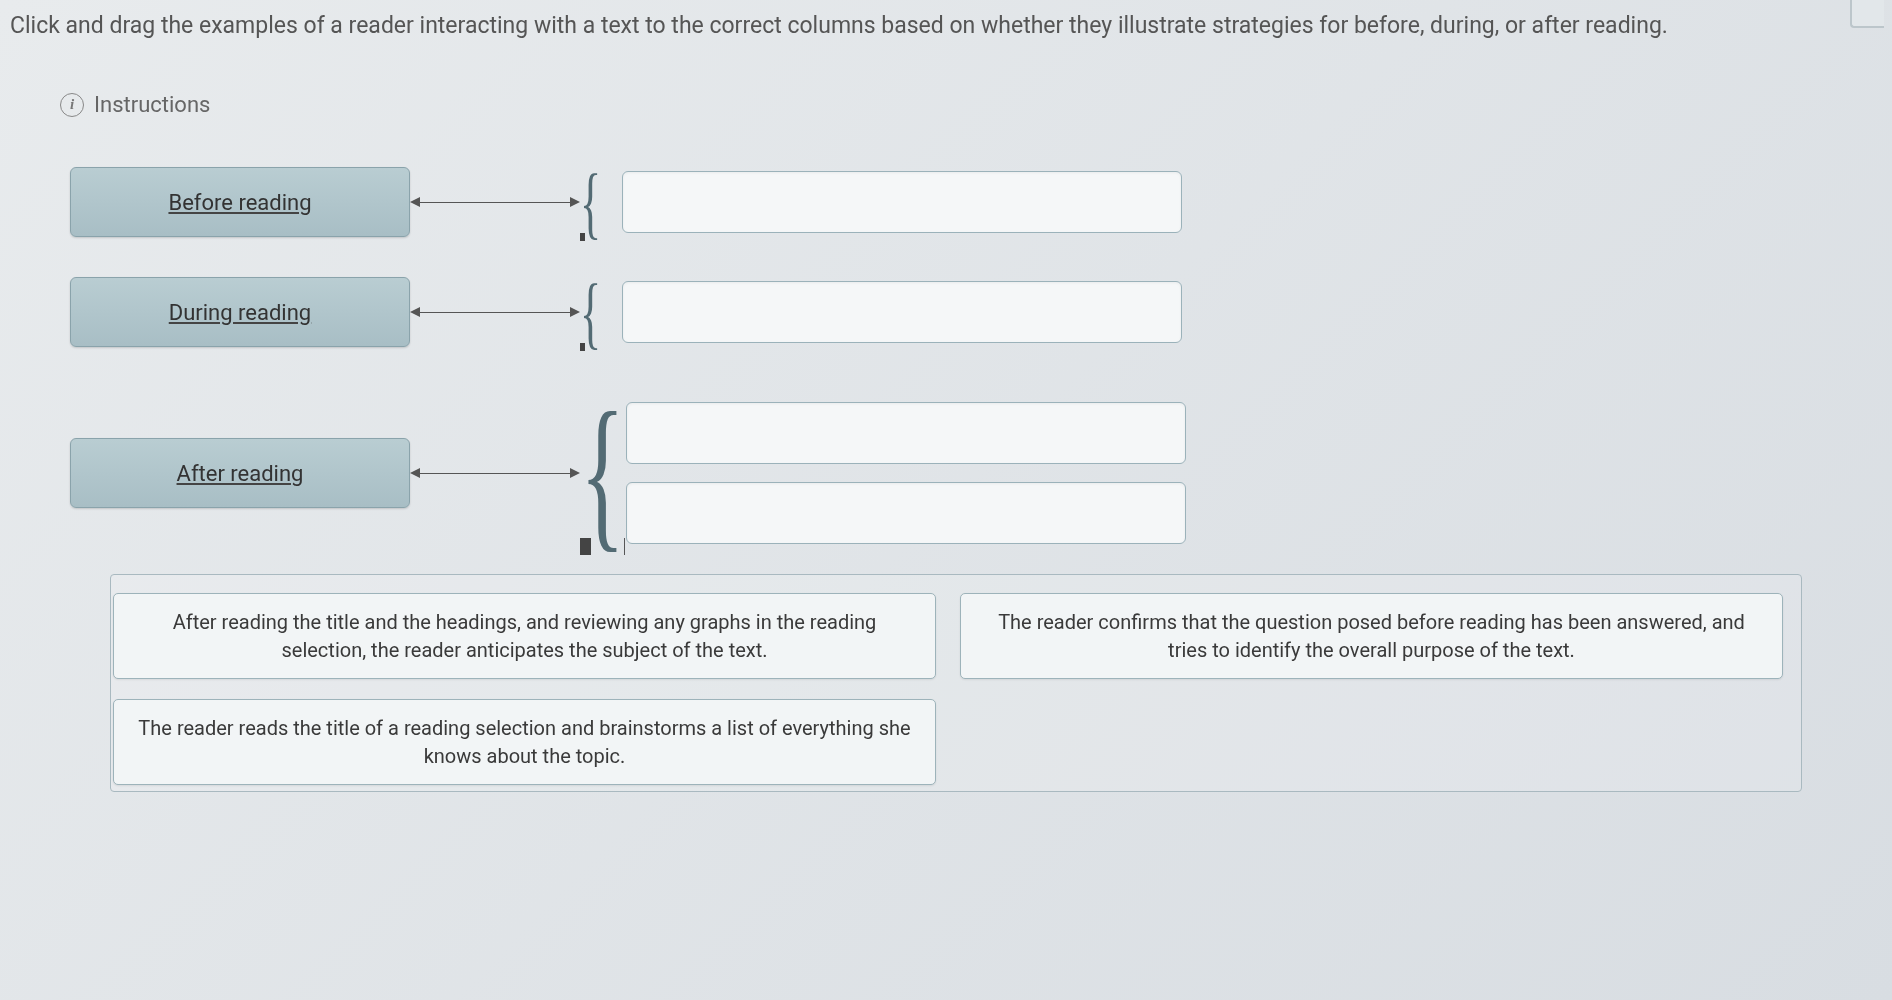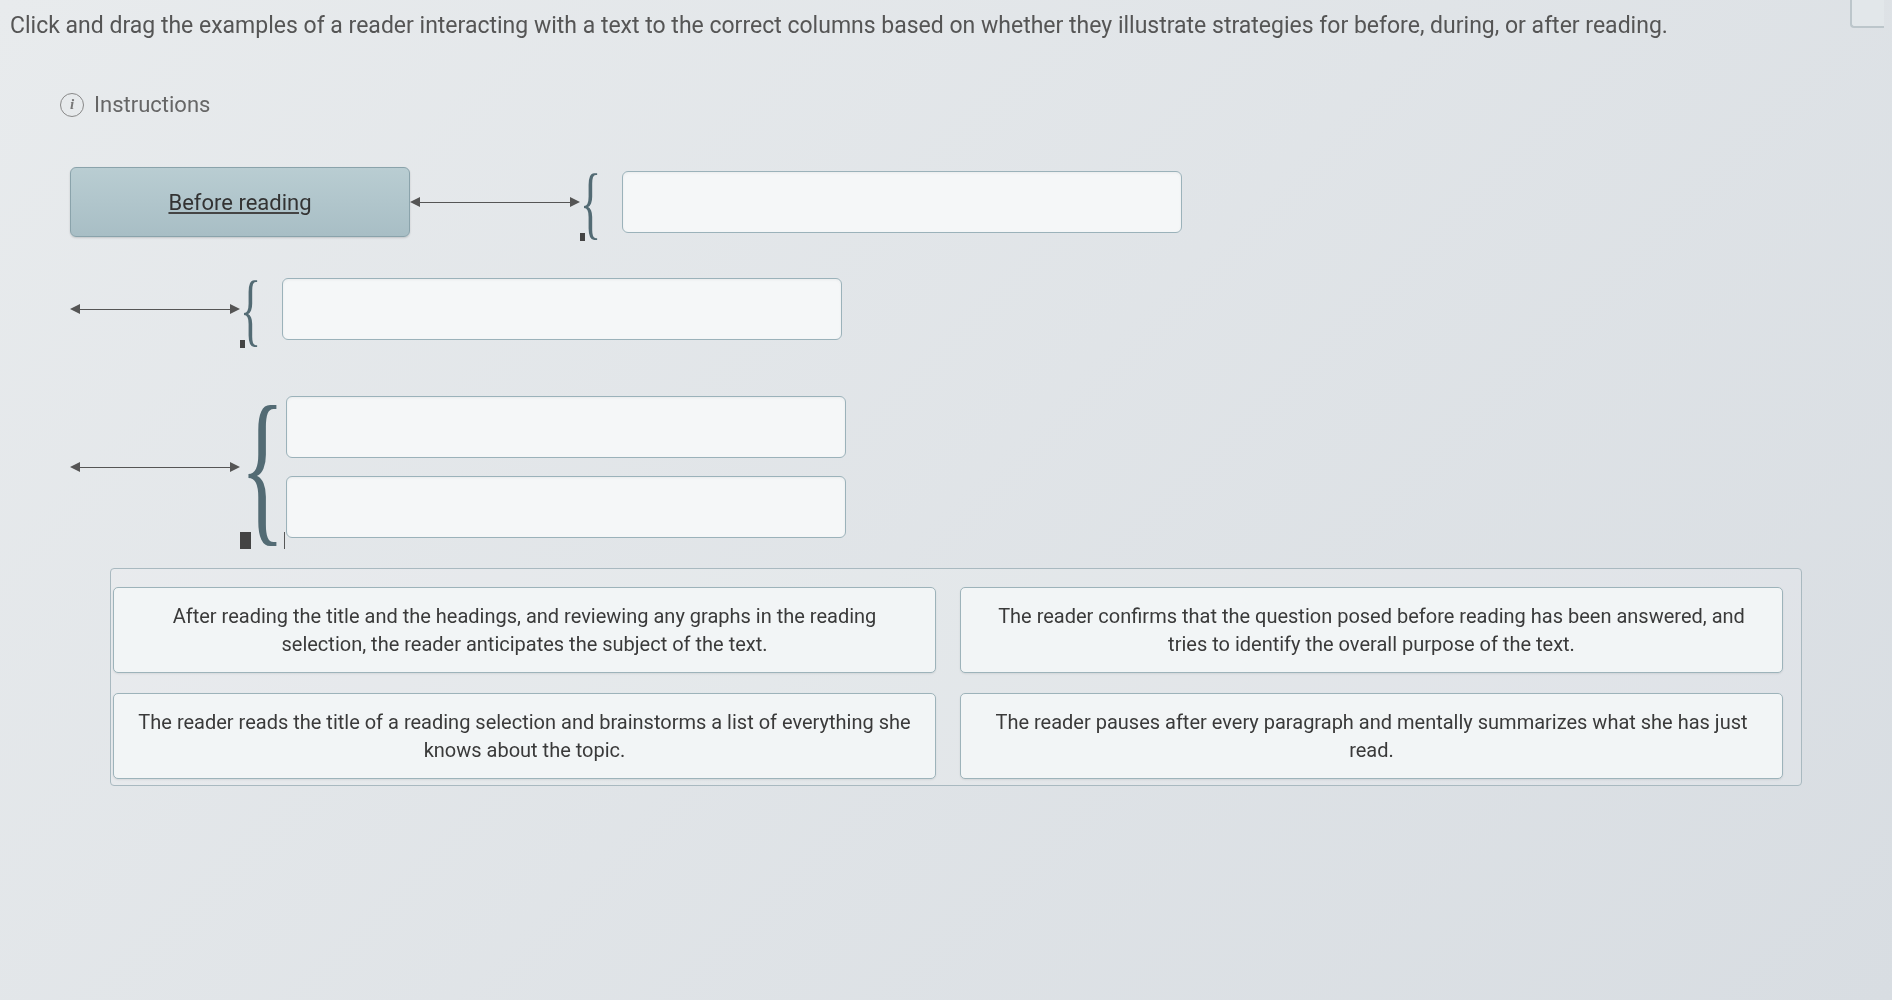--- a/index.html
+++ b/index.html
@@ -194,43 +194,44 @@
         <span class="arrow-left"></span>
           <span class="arrow-right"></span>
       </div>
       <div class="brace">{</div>
       <div class="dropzones">
         <div class="dropzone"></div>
       </div>
     </div>
 
     <div class="match-row">
+      <div class="category-box">During reading</div>
       <div class="connector">
         <span class="arrow-left"></span>
           <span class="arrow-right"></span>
       </div>
       <div class="brace">{</div>
       <div class="dropzones">
         <div class="dropzone"></div>
       </div>
     </div>
 
     <div class="match-row after">
+      <div class="category-box">After reading</div>
       <div class="connector">
         <span class="arrow-left"></span>
           <span class="arrow-right"></span>
       </div>
       <div class="brace tall">{</div>
       <div class="dropzones">
         <div class="dropzone"></div>
         <div class="dropzone"></div>
       </div>
     </div>
 
   </div>
 
   <div class="answers-tray">
     <div class="answer-card">After reading the title and the headings, and reviewing any graphs in the reading selection, the reader anticipates the subject of the text.</div>
     <div class="answer-card">The reader confirms that the question posed before reading has been answered, and tries to identify the overall purpose of the text.</div>
     <div class="answer-card">The reader reads the title of a reading selection and brainstorms a list of everything she knows about the topic.</div>
-    <div class="answer-card">The reader pauses after every paragraph and mentally summarizes what she has just read.</div>
   </div>
 </div>
 
 </body></html>

